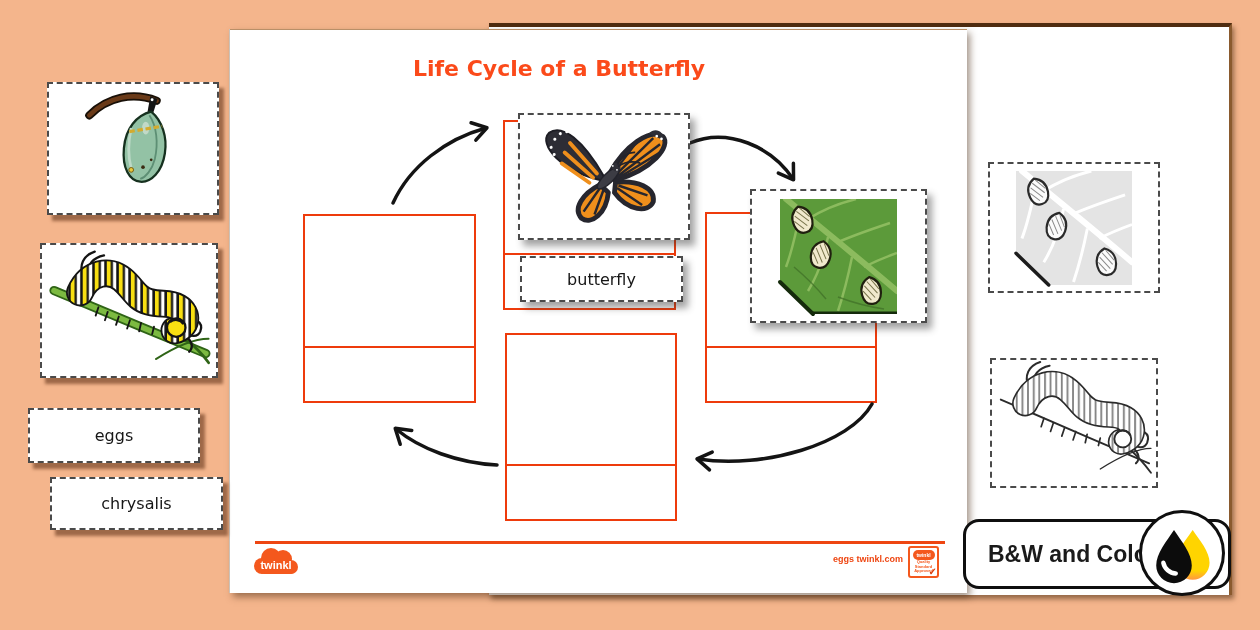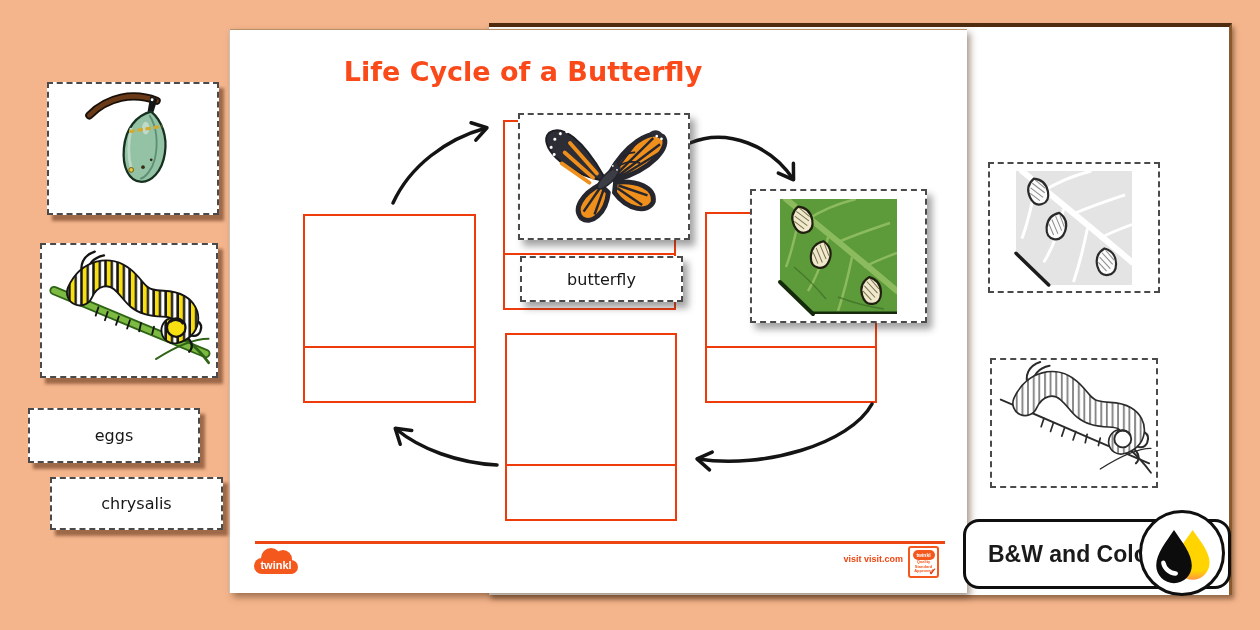--- a/index.html
+++ b/index.html
@@ -8,21 +8,21 @@
 
   
   .second-page{position:absolute;left:489px;top:23px;width:743px;height:572px;background:#fff;
     border-top:4px solid #4f2c10;border-right:3px solid #8a5a2e;box-sizing:border-box;
     box-shadow:2px 4px 5px rgba(70,40,15,.55);z-index:1;}
   .main-page{position:absolute;left:230px;top:29px;width:737px;height:564px;background:#fff;
     border-top:1px solid #b98f68;box-sizing:border-box;
     box-shadow:-1px 0 0 #c9c2ba,3px 4px 7px rgba(70,40,15,.5);z-index:2;}
 
   .page-title{position:absolute;left:230px;top:56px;width:586px;text-align:center;
-    font-family:"DejaVu Sans",sans-serif;font-weight:bold;font-size:27px;color:#fb4a1a;z-index:3;}
+    font-family:"DejaVu Sans",sans-serif;font-weight:bold;font-size:22px;color:#fb4a1a;z-index:3;padding-left:36px;}
 
   
   .cycle-box{position:absolute;border:2.5px solid #ee3b0c;box-sizing:border-box;z-index:3;background:transparent;}
   .cycle-box .divider{position:absolute;left:-1px;right:-1px;bottom:53px;border-top:2.5px solid #ee3b0c;}
 
   .arrows{position:absolute;left:0;top:0;z-index:4;pointer-events:none;}
 
   
   .cut-card{position:absolute;background:#fff;border:2px dashed #4a4a4a;box-sizing:border-box;
     display:flex;align-items:center;justify-content:center;z-index:5;}
@@ -262,21 +262,21 @@
   <svg class="twinkl-logo" width="48" height="32" viewBox="0 0 48 32">
     <g fill="#f4581d">
       <circle cx="10" cy="20" r="8"></circle>
         <circle cx="19" cy="12" r="10"></circle>
         <circle cx="31" cy="13" r="9"></circle>
         <circle cx="39" cy="21" r="7"></circle>
       <rect x="6" y="16" width="38" height="12" rx="6"></rect>
     </g>
     <text x="24" y="23" text-anchor="middle" font-size="11" font-weight="bold" fill="#ffffff">twinkl</text>
   </svg>
-  <div class="visit-text">visit visit.com</div>
+  <div class="visit-text">eggs twinkl.com</div>
   <div class="quality-badge">
     <div class="mini-cloud">twinkl</div>
     <div class="cap">Quality Standard</div>
     <div class="cap">Approved</div>
     <span class="chk">✓</span>
   </div>
 
   <div class="variant-pill">
     <span>B&amp;W and Color</span>
   </div>

